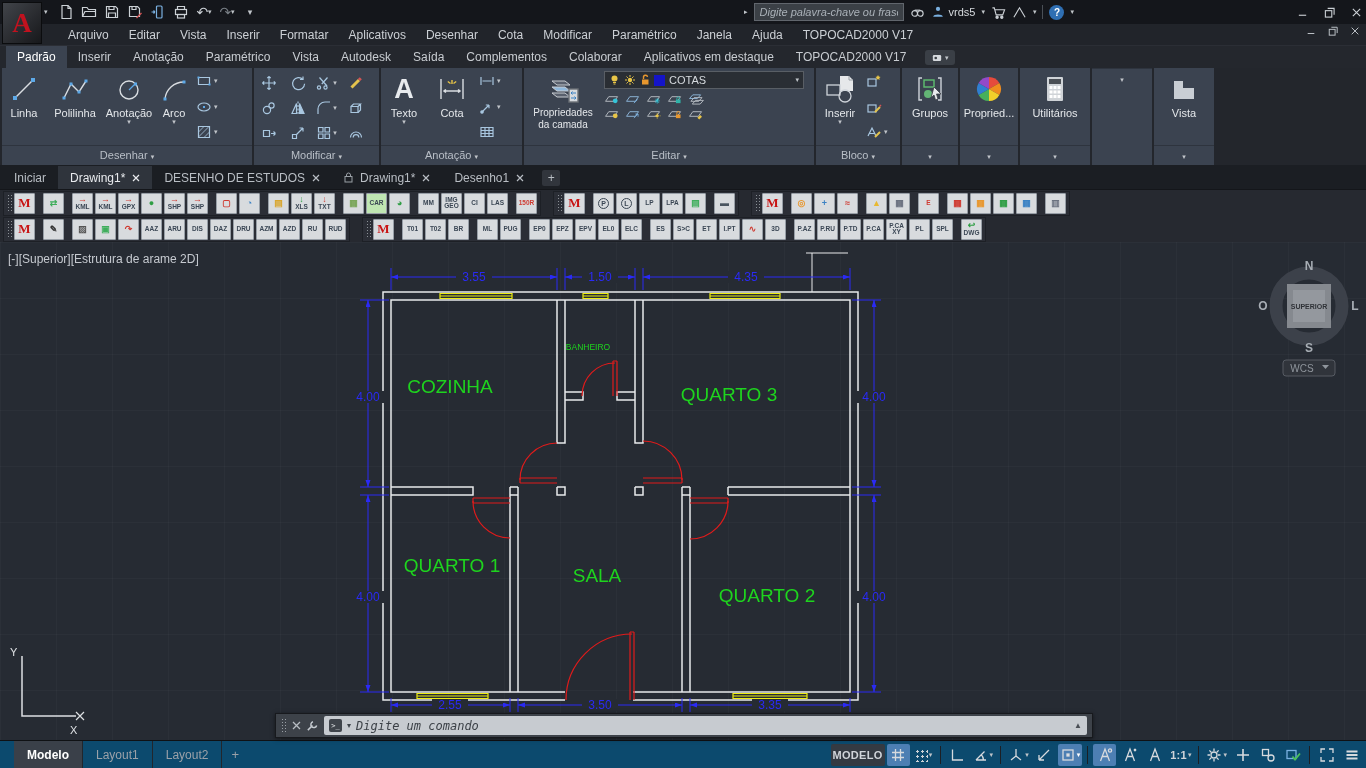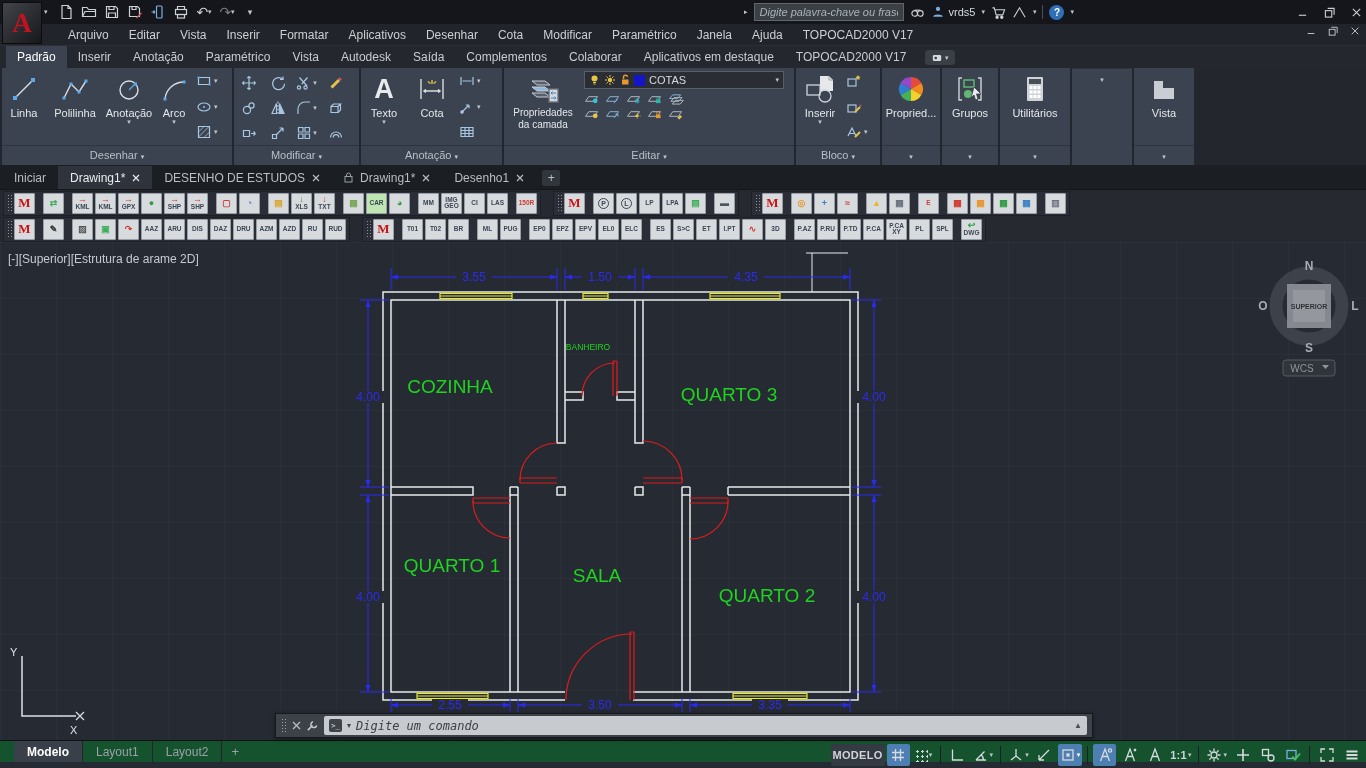--- a/index.html
+++ b/index.html
@@ -96,21 +96,21 @@
   .cmdgrip{width:6px;height:16px;background-image:radial-gradient(#9aa0a6 .8px,transparent 1px);background-size:3px 3px}
   .cmdx svg{width:9px;height:9px;stroke:#b8bdc3;stroke-width:1.3;fill:none}
   .cmdwrench svg{width:13px;height:13px;stroke:#c6cbd1;stroke-width:1.6;fill:none}
   .cmdinput{flex:1;height:19px;background:#c7cbd0;border-radius:2px;display:flex;align-items:center;gap:5px;padding:0 5px}
   .cmdchip{width:13px;height:13px;background:#3f444b;border-radius:2px;color:#e8eaec;font-size:7px;font-family:"DejaVu Sans Mono",monospace;display:flex;align-items:center;justify-content:center}
   .cmdchip-caret{font-size:8px;color:#3f444b}
   .cmdtext{font-family:"DejaVu Sans Mono",monospace;font-style:italic;font-size:12px;color:#3c4147}
   .cmdup{margin-left:auto;font-size:8px;color:#4a4f55}
 
   
-  .statusbar{position:absolute;left:0;top:740px;width:1366px;height:22px;background:#14532d;border-top:1px solid #0f1114;display:flex;align-items:center}
+  .statusbar{position:absolute;left:0;top:740px;width:1366px;height:28px;background:#0c4a6e;border-top:1px solid #0f1114;display:flex;align-items:center}
   .ltabs{display:flex;align-items:center;height:100%;margin-left:14px}
   .ltab{padding:0 13px;font-size:12px;color:#9ba1a8;height:100%;display:flex;align-items:center;border-right:1px solid #22262c}
   .ltab.active{background:#3a4049;color:#fff;font-weight:bold}
   .ltab-plus{padding:0 9px;color:#9ba1a8;font-size:13px}
   .sright{position:absolute;right:3px;top:0;height:28px;display:flex;align-items:center;gap:2px}
   .sb{min-width:23px;height:22px;display:flex;align-items:center;justify-content:center;gap:1px;border-radius:2px;padding:0 2px}
   .sb svg{width:16px;height:16px;fill:none;stroke:#d7dade;stroke-width:1.3}
   .sb.hl{background:#4d7fb3}
   .sb .txt{font-size:11px;color:#d0d4d9;font-weight:bold;letter-spacing:.3px}
   .ssep{width:1px;height:18px;background:#1c1f24;margin:0 3px}
@@ -274,21 +274,21 @@
       <svg viewBox="0 0 12 9">
           <rect x="1" y="1" width="10" height="7" rx="1.5"></rect>
           <circle cx="4.5" cy="4.5" r="1.6" fill="#3a3f46"></circle>
         </svg>
       <span class="caret">▾</span>
     </div>
   </div>
 
   <div class="rpanels">
 
-    <div class="panel" style="width:230px">
+    <div class="panel" style="width:250px">
       <div class="pbody">
         <div class="bb" style="width:44px">
           <span class="ic">
               <svg width="30" height="30" viewBox="0 0 30 30">
                 <path d="M6 24L24 6"></path>
                 <rect x="4" y="22" width="4" height="4" fill="#5da9e8" stroke="none"></rect>
                 <rect x="22" y="4" width="4" height="4" fill="#5da9e8" stroke="none"></rect>
               </svg>
             </span>
           <span class="lbl">Linha</span>
@@ -599,51 +599,51 @@
                 <path d="M2 12l4-8 4 8M3.5 9.5h5" stroke="#a9c7e0"></path>
                 <path d="M9 13l5-5" stroke="#e3c34d" stroke-width="2"></path>
               </svg>
               <span class="caret">▾</span>
             </div>
         </div>
       </div>
       <div class="pfoot"><span>Bloco</span> <span class="caret">▾</span></div>
     </div>
 
+    <div class="panel" style="width:56px">
+      <div class="pbody" style="justify-content:center;width:100%">
+        <div class="bb" style="width:100%">
+          <span class="ic">
+              <svg width="30" height="30" viewBox="0 0 30 30">
+                <path d="M7 4H4v22h3M23 4h3v22h-3" stroke="#cfd4da" fill="none"></path>
+                <rect x="9" y="6" width="10" height="7" stroke="#5fbf6f" fill="none"></rect>
+                <circle cx="13" cy="20" r="4" fill="#63b575" stroke="none"></circle>
+                <path d="M19 13l7 7h-4.5l1.5 5-2.5 1-1.5-5-3 3z" fill="#e8eaec" stroke="#3a3f45" stroke-width=".8"></path>
+              </svg>
+            </span>
+          <span class="lbl">Grupos</span>
+        </div>
+      </div>
+      <div class="pfoot"><span class="caret">▾</span></div>
+    </div>
+
     <div class="panel" style="width:58px">
       <div class="pbody" style="justify-content:center;width:100%">
         <div class="bb" style="width:100%">
           <span class="ic">
               <svg width="30" height="30" viewBox="0 0 30 30">
                 <path d="M15 15L15 3A12 12 0 0 1 25.4 9Z" fill="#e64a3c" stroke="none"></path>
                 <path d="M15 15L25.4 9A12 12 0 0 1 25.4 21Z" fill="#f08c1e" stroke="none"></path>
                 <path d="M15 15L25.4 21A12 12 0 0 1 15 27Z" fill="#f3d02a" stroke="none"></path>
                 <path d="M15 15L15 27A12 12 0 0 1 4.6 21Z" fill="#46b05a" stroke="none"></path>
                 <path d="M15 15L4.6 21A12 12 0 0 1 4.6 9Z" fill="#2f7fd1" stroke="none"></path>
                 <path d="M15 15L4.6 9A12 12 0 0 1 15 3Z" fill="#9349c9" stroke="none"></path>
               </svg>
             </span>
           <span class="lbl">Propried...</span>
-        </div>
-      </div>
-      <div class="pfoot"><span class="caret">▾</span></div>
-    </div>
-
-    <div class="panel" style="width:56px">
-      <div class="pbody" style="justify-content:center;width:100%">
-        <div class="bb" style="width:100%">
-          <span class="ic">
-              <svg width="30" height="30" viewBox="0 0 30 30">
-                <path d="M7 4H4v22h3M23 4h3v22h-3" stroke="#cfd4da" fill="none"></path>
-                <rect x="9" y="6" width="10" height="7" stroke="#5fbf6f" fill="none"></rect>
-                <circle cx="13" cy="20" r="4" fill="#63b575" stroke="none"></circle>
-                <path d="M19 13l7 7h-4.5l1.5 5-2.5 1-1.5-5-3 3z" fill="#e8eaec" stroke="#3a3f45" stroke-width=".8"></path>
-              </svg>
-            </span>
-          <span class="lbl">Grupos</span>
         </div>
       </div>
       <div class="pfoot"><span class="caret">▾</span></div>
     </div>
 
     <div class="panel" style="width:70px">
       <div class="pbody" style="justify-content:center;width:100%">
         <div class="bb" style="width:100%">
           <span class="ic">
               <svg width="30" height="30" viewBox="0 0 30 30">

